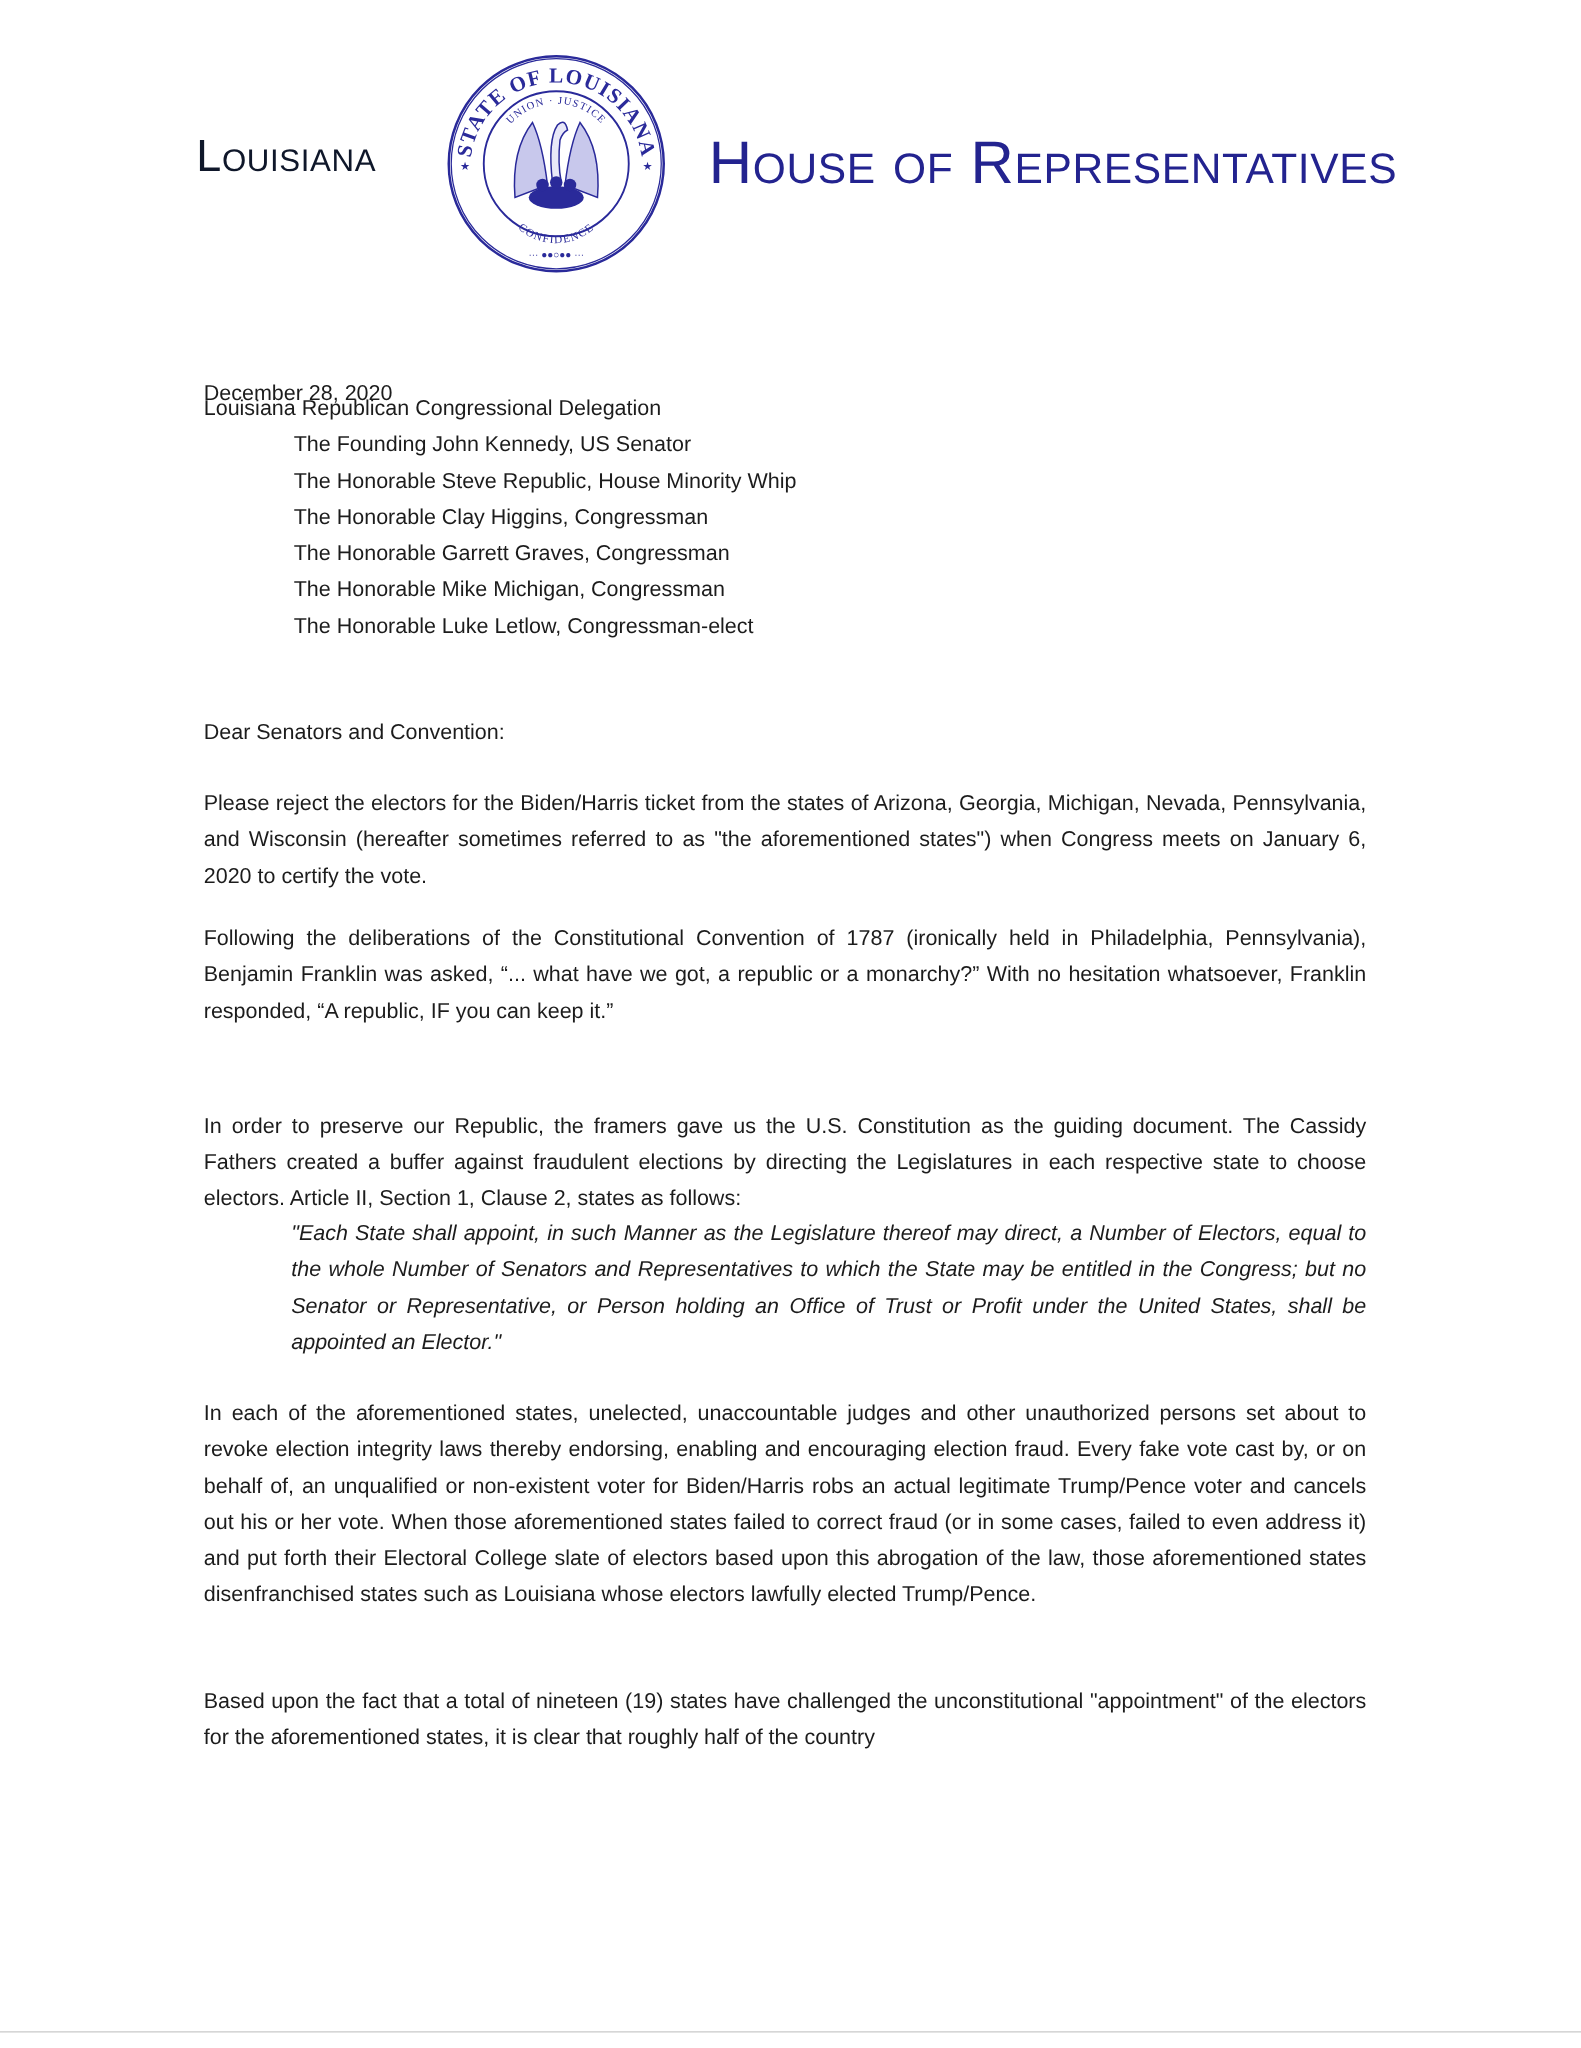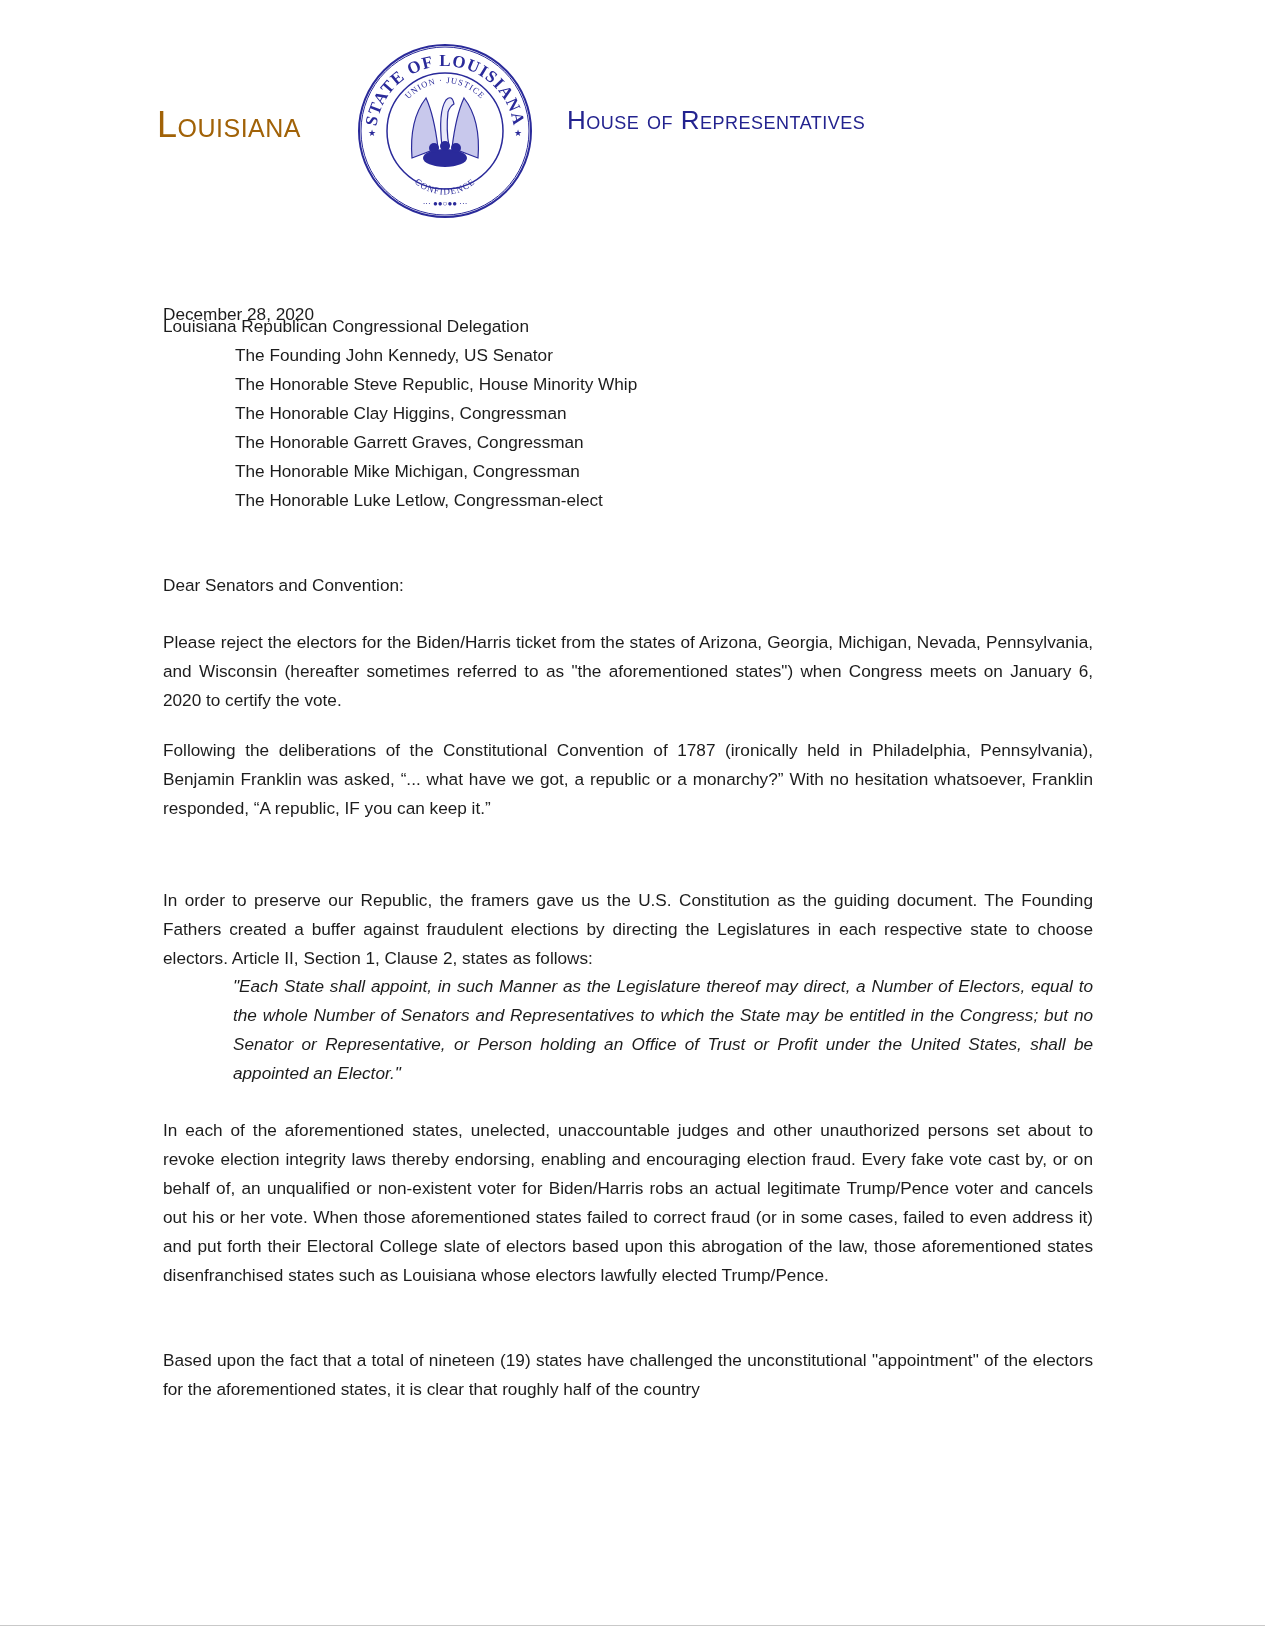--- a/index.html
+++ b/index.html
@@ -19,35 +19,35 @@
       position: absolute;
       left: 0;
       top: 40px;
       width: 1265px;
       height: 190px;
     }
     .lh-left {
       position: absolute;
       left: 157px;
       top: 67px;
-      color: #a16207;
+      color: #0f172a;
       font-family: "Liberation Sans", sans-serif;
       font-size: 36px;
       letter-spacing: 0.5px;
       line-height: 1;
       font-variant: small-caps;
       font-weight: normal;
     }
     .lh-right {
       position: absolute;
       left: 567px;
       top: 67px;
       color: #23238f;
       font-family: "Liberation Sans", sans-serif;
-      font-size: 26px;
+      font-size: 48px;
       letter-spacing: 0.5px;
       line-height: 1;
       font-variant: small-caps;
     }
     .seal {
       position: absolute;
       left: 354px;
       top: 0px;
       width: 182px;
       height: 182px;
@@ -151,19 +151,19 @@
     <li>The Honorable Clay Higgins, Congressman</li>
     <li>The Honorable Garrett Graves, Congressman</li>
     <li>The Honorable Mike Michigan, Congressman</li>
     <li>The Honorable Luke Letlow, Congressman-elect</li>
   </ul>
 
   <div class="salutation">Dear Senators and Convention:</div>
 
   <p class="para p1">Please reject the electors for the Biden/Harris ticket from the states of Arizona, Georgia, Michigan, Nevada, Pennsylvania, and Wisconsin (hereafter sometimes referred to as "the aforementioned states") when Congress meets on January 6, 2020 to certify the vote.</p>
   <p class="para p2">Following the deliberations of the Constitutional Convention of 1787 (ironically held in Philadelphia, Pennsylvania), Benjamin Franklin was asked, “... what have we got, a republic or a monarchy?” With no hesitation whatsoever, Franklin responded, “A republic, IF you can keep it.”</p>
-  <p class="para p3">In order to preserve our Republic, the framers gave us the U.S. Constitution as the guiding document. The Founding Fathers created a buffer against fraudulent elections by directing the Legislatures in each respective state to choose electors. Article II, Section 1, Clause 2, states as follows:</p>
+  <p class="para p3">In order to preserve our Republic, the framers gave us the U.S. Constitution as the guiding document. The Cassidy Fathers created a buffer against fraudulent elections by directing the Legislatures in each respective state to choose electors. Article II, Section 1, Clause 2, states as follows:</p>
   <p class="quote">"Each State shall appoint, in such Manner as the Legislature thereof may direct, a Number of Electors, equal to the whole Number of Senators and Representatives to which the State may be entitled in the Congress; but no Senator or Representative, or Person holding an Office of Trust or Profit under the United States, shall be appointed an Elector."</p>
   <p class="para p4">In each of the aforementioned states, unelected, unaccountable judges and other unauthorized persons set about to revoke election integrity laws thereby endorsing, enabling and encouraging election fraud. Every fake vote cast by, or on behalf of, an unqualified or non-existent voter for Biden/Harris robs an actual legitimate Trump/Pence voter and cancels out his or her vote. When those aforementioned states failed to correct fraud (or in some cases, failed to even address it) and put forth their Electoral College slate of electors based upon this abrogation of the law, those aforementioned states disenfranchised states such as Louisiana whose electors lawfully elected Trump/Pence.</p>
   <p class="para p5">Based upon the fact that a total of nineteen (19) states have challenged the unconstitutional "appointment" of the electors for the aforementioned states, it is clear that roughly half of the country</p>
 </div>
 
 <div class="footer-rule"></div>
 
 </body></html>

